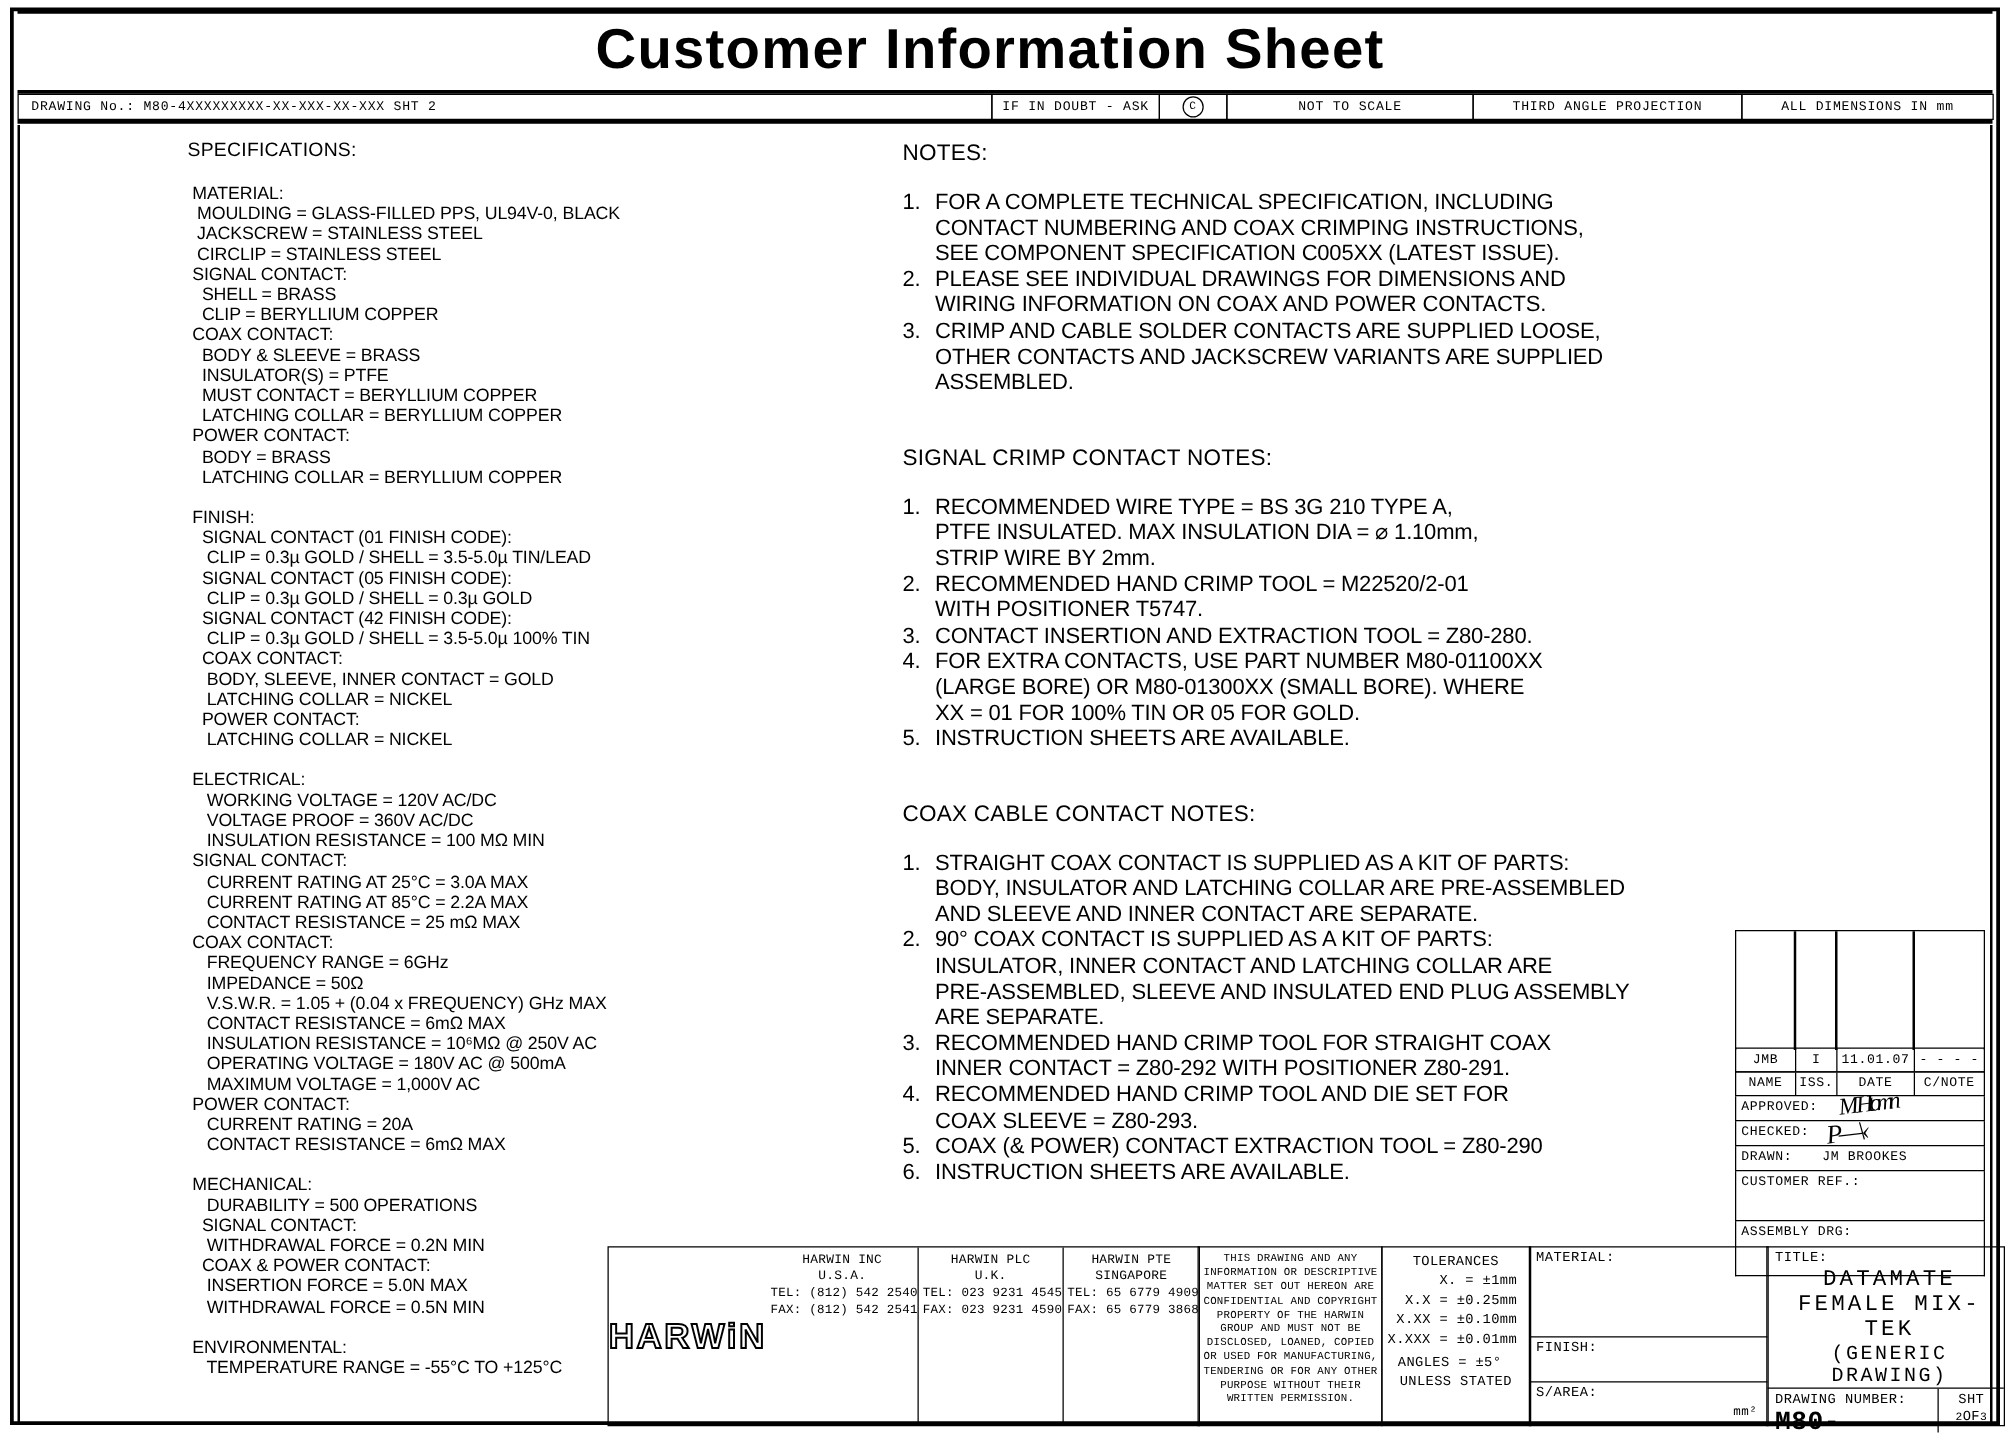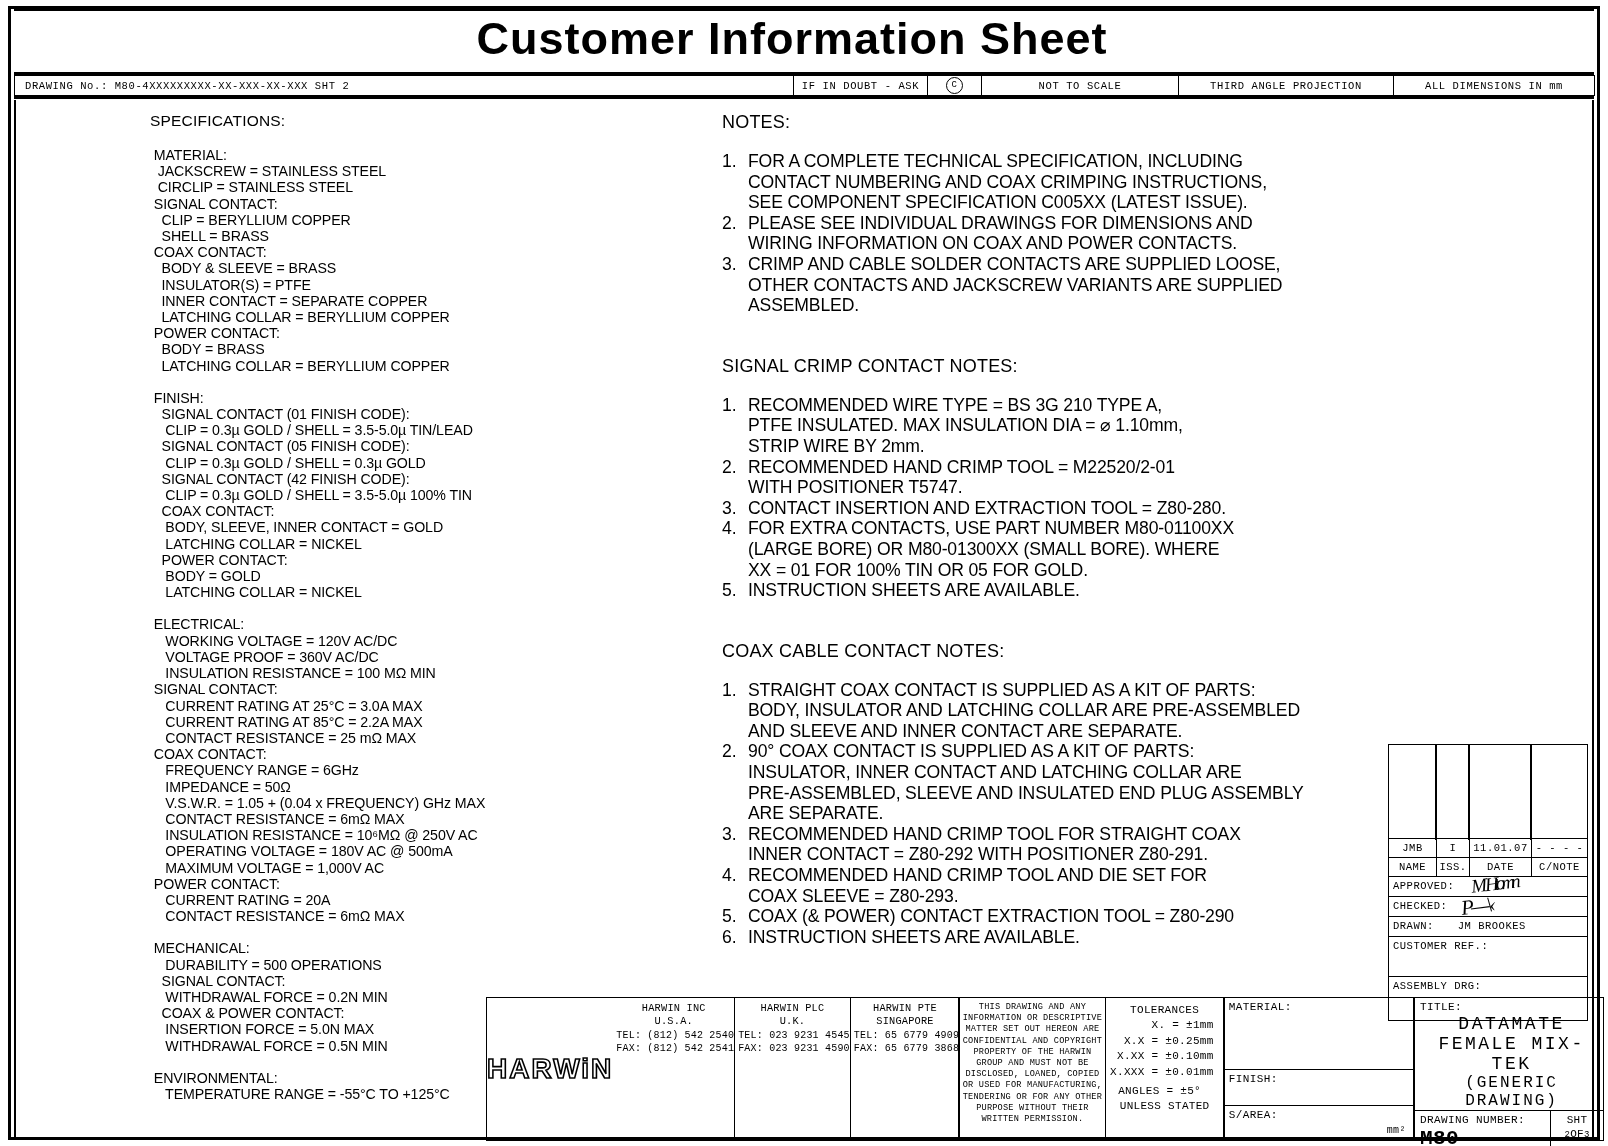--- a/index.html
+++ b/index.html
@@ -142,46 +142,46 @@
     <div class="hdr-cell c" style="flex:0 0 198px">NOT TO SCALE</div>
     <div class="hdr-cell c" style="flex:0 0 216px">THIRD ANGLE PROJECTION</div>
     <div class="hdr-cell c" style="flex:1 1 auto">ALL DIMENSIONS IN mm</div>
   </div>
   <div class="hdr-rule"></div>
 
   <div class="col-spec">
     <div class="h-lbl">SPECIFICATIONS:</div>
     <div id="spec-lines">
         <div class="sp-line"> MATERIAL:</div>
+        <div class="sp-line">  MOULDING = GLASS-FILLED PPS, UL94V-0, BLACK</div>
         <div class="sp-line">  JACKSCREW = STAINLESS STEEL</div>
         <div class="sp-line">  CIRCLIP = STAINLESS STEEL</div>
         <div class="sp-line"> SIGNAL CONTACT:</div>
+        <div class="sp-line">   SHELL = BRASS</div>
         <div class="sp-line">   CLIP = BERYLLIUM COPPER</div>
-        <div class="sp-line">   SHELL = BRASS</div>
         <div class="sp-line"> COAX CONTACT:</div>
         <div class="sp-line">   BODY &amp; SLEEVE = BRASS</div>
         <div class="sp-line">   INSULATOR(S) = PTFE</div>
-        <div class="sp-line">   INNER CONTACT = SEPARATE COPPER</div>
+        <div class="sp-line">   MUST CONTACT = BERYLLIUM COPPER</div>
         <div class="sp-line">   LATCHING COLLAR = BERYLLIUM COPPER</div>
         <div class="sp-line"> POWER CONTACT:</div>
         <div class="sp-line">   BODY = BRASS</div>
         <div class="sp-line">   LATCHING COLLAR = BERYLLIUM COPPER</div>
         <div class="sp-gap"></div>
         <div class="sp-line"> FINISH:</div>
         <div class="sp-line">   SIGNAL CONTACT (01 FINISH CODE):</div>
         <div class="sp-line">    CLIP = 0.3µ GOLD / SHELL = 3.5-5.0µ TIN/LEAD</div>
         <div class="sp-line">   SIGNAL CONTACT (05 FINISH CODE):</div>
         <div class="sp-line">    CLIP = 0.3µ GOLD / SHELL = 0.3µ GOLD</div>
         <div class="sp-line">   SIGNAL CONTACT (42 FINISH CODE):</div>
         <div class="sp-line">    CLIP = 0.3µ GOLD / SHELL = 3.5-5.0µ 100% TIN</div>
         <div class="sp-line">   COAX CONTACT:</div>
         <div class="sp-line">    BODY, SLEEVE, INNER CONTACT = GOLD</div>
         <div class="sp-line">    LATCHING COLLAR = NICKEL</div>
         <div class="sp-line">   POWER CONTACT:</div>
-        <div class="sp-line">    BODY = GOLD</div>
         <div class="sp-line">    LATCHING COLLAR = NICKEL</div>
         <div class="sp-gap"></div>
         <div class="sp-line"> ELECTRICAL:</div>
         <div class="sp-line">    WORKING VOLTAGE = 120V AC/DC</div>
         <div class="sp-line">    VOLTAGE PROOF = 360V AC/DC</div>
         <div class="sp-line">    INSULATION RESISTANCE = 100 MΩ MIN</div>
         <div class="sp-line"> SIGNAL CONTACT:</div>
         <div class="sp-line">    CURRENT RATING AT 25°C = 3.0A MAX</div>
         <div class="sp-line">    CURRENT RATING AT 85°C = 2.2A MAX</div>
         <div class="sp-line">    CONTACT RESISTANCE = 25 mΩ MAX</div>

